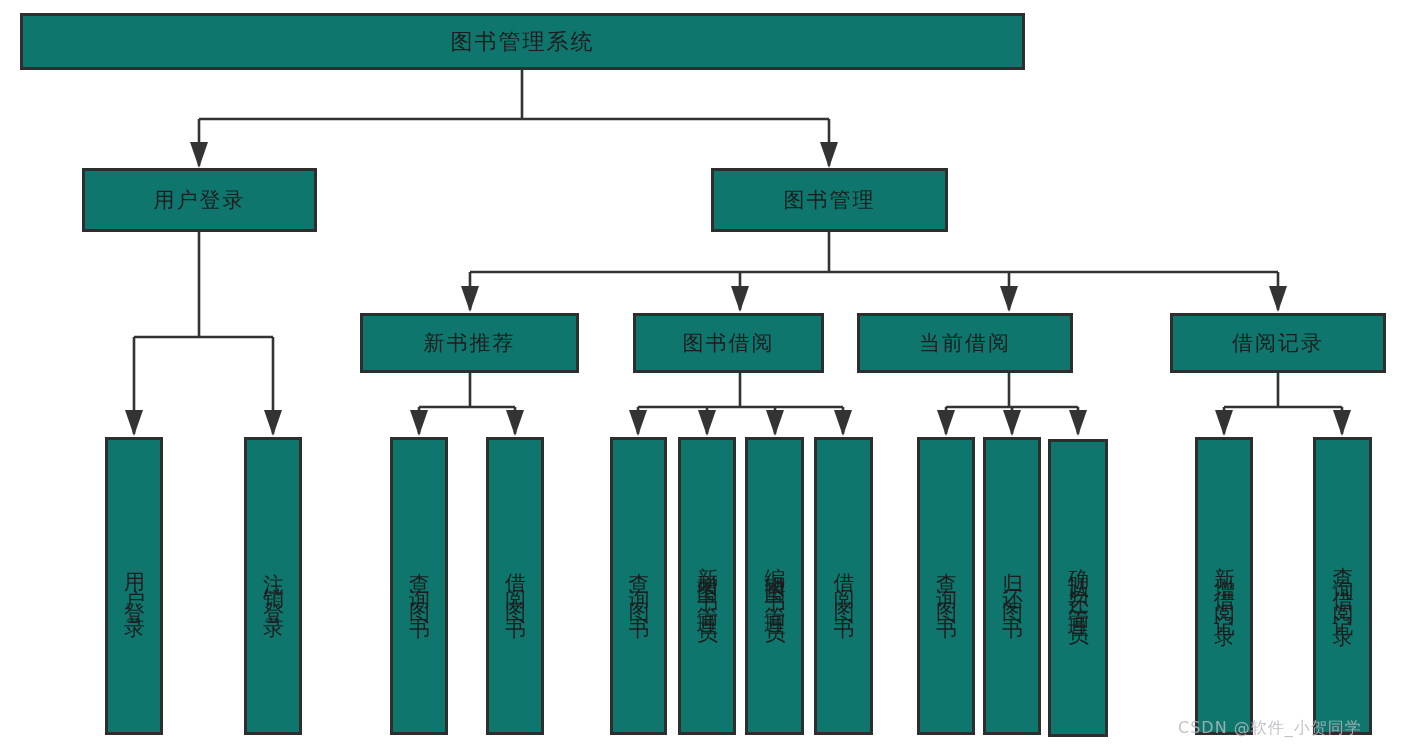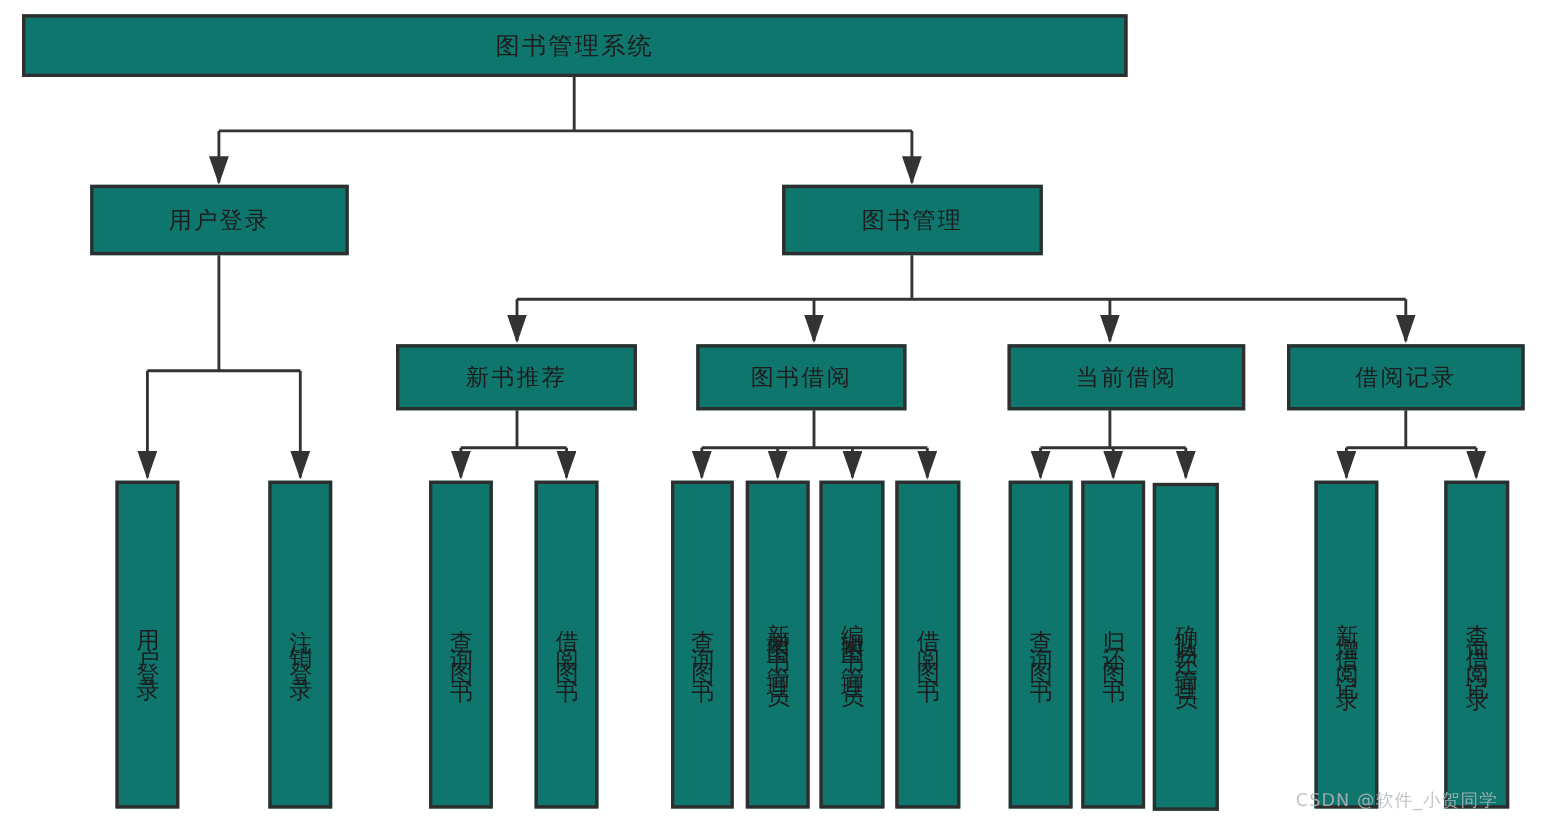--- a/index.html
+++ b/index.html
@@ -111,21 +111,21 @@
   <div class="node" style="left:360px;top:313px;width:219px;height:60px">
     <span class="hlabel">新书推荐</span>
   </div>
 
   <div class="node" style="left:711px;top:168px;width:237px;height:64px">
     <span class="hlabel">图书管理</span>
   </div>
   <div class="node" style="left:633px;top:313px;width:191px;height:60px">
     <span class="hlabel">图书借阅</span>
   </div>
-  <div class="node" style="left:916px;top:313px;width:216px;height:60px">
+  <div class="node" style="left:857px;top:313px;width:216px;height:60px">
     <span class="hlabel">当前借阅</span>
   </div>
   <div class="node" style="left:1170px;top:313px;width:216px;height:60px">
     <span class="hlabel">借阅记录</span>
   </div>
 
   <div class="node" style="left:105px;top:437px;width:58px;height:298px">
     <span class="vlabel v-short">用户登录</span>
   </div>
   <div class="node" style="left:244px;top:437px;width:58px;height:298px">

